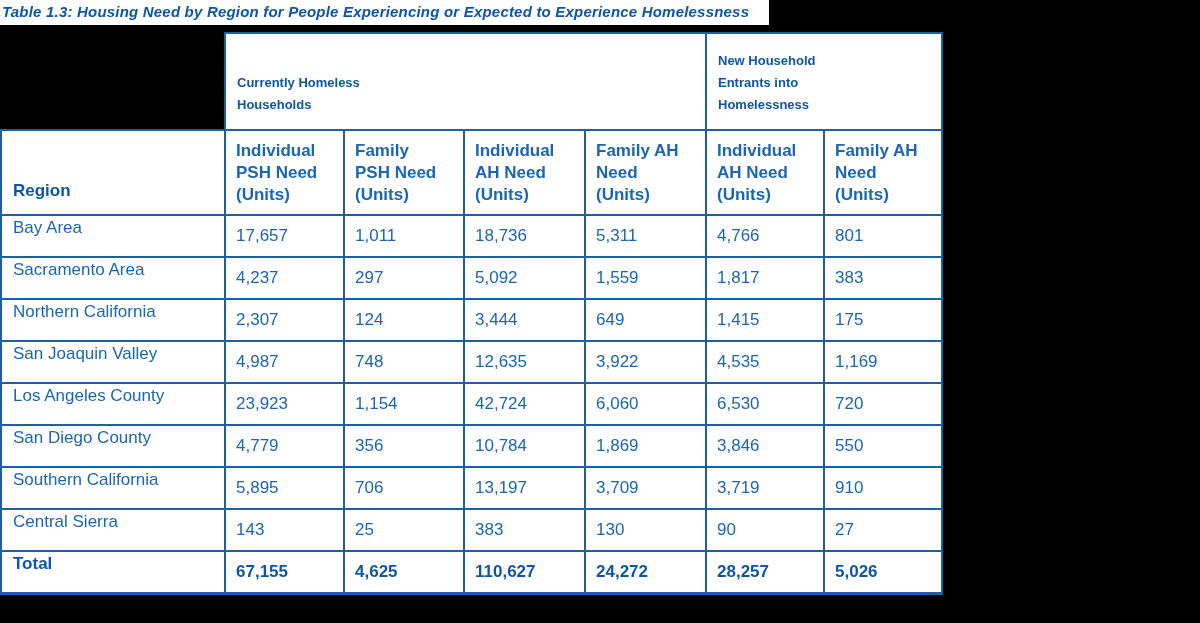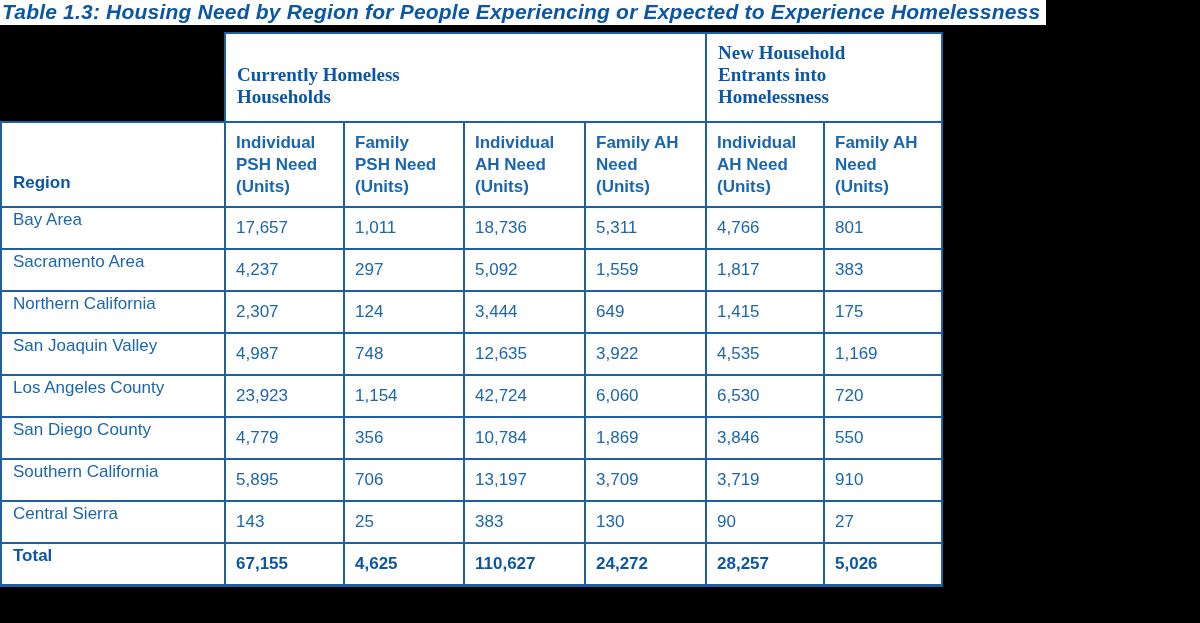--- a/index.html
+++ b/index.html
@@ -14,23 +14,23 @@
     width:1200px;height:623px;
     background:var(--page-bg);
     font-family:"Liberation Sans", sans-serif;
     position:relative;
   }
   .title{
     position:absolute;top:0;left:0;
     display:inline-block;
     background:#ffffff;
     color:var(--dark-blue);
-    font-size:21px;font-weight:700;font-style:italic;
+    font-size:15px;font-weight:700;font-style:italic;
     line-height:22px;
-    padding:1px 6px 2px 2px;
+    padding:1px 20px 2px 2px;
     letter-spacing:.2px;
     white-space:nowrap;
   }
   table.needs{
     position:absolute;left:0;top:32px;
     border-collapse:collapse;
     table-layout:fixed;
     width:941px;
   }
   td,th{
@@ -47,24 +47,23 @@
   tr.data-row{height:42px;}
   tr.total-row{height:42px;}
   td.ghost{
     background:transparent;
     border:none;
   }
   th.group{
     vertical-align:bottom;
     font-weight:700;
     color:var(--dark-blue);
-    font-size:19px;
-    padding:8px 6px 13px 11px;
+    font-size:13px;
+    padding:16px 6px 13px 11px;
     line-height:22px;
-    font-family:Liberation Serif, serif;
   }
   th.group .wrap{display:inline-block;max-width:180px;white-space:pre-line;text-align:left;}
   th.region-head{
     vertical-align:bottom;
     font-weight:700;
     color:var(--dark-blue);
     padding:0 6px 13px 11px;
   }
   th.colhead{
     vertical-align:bottom;

